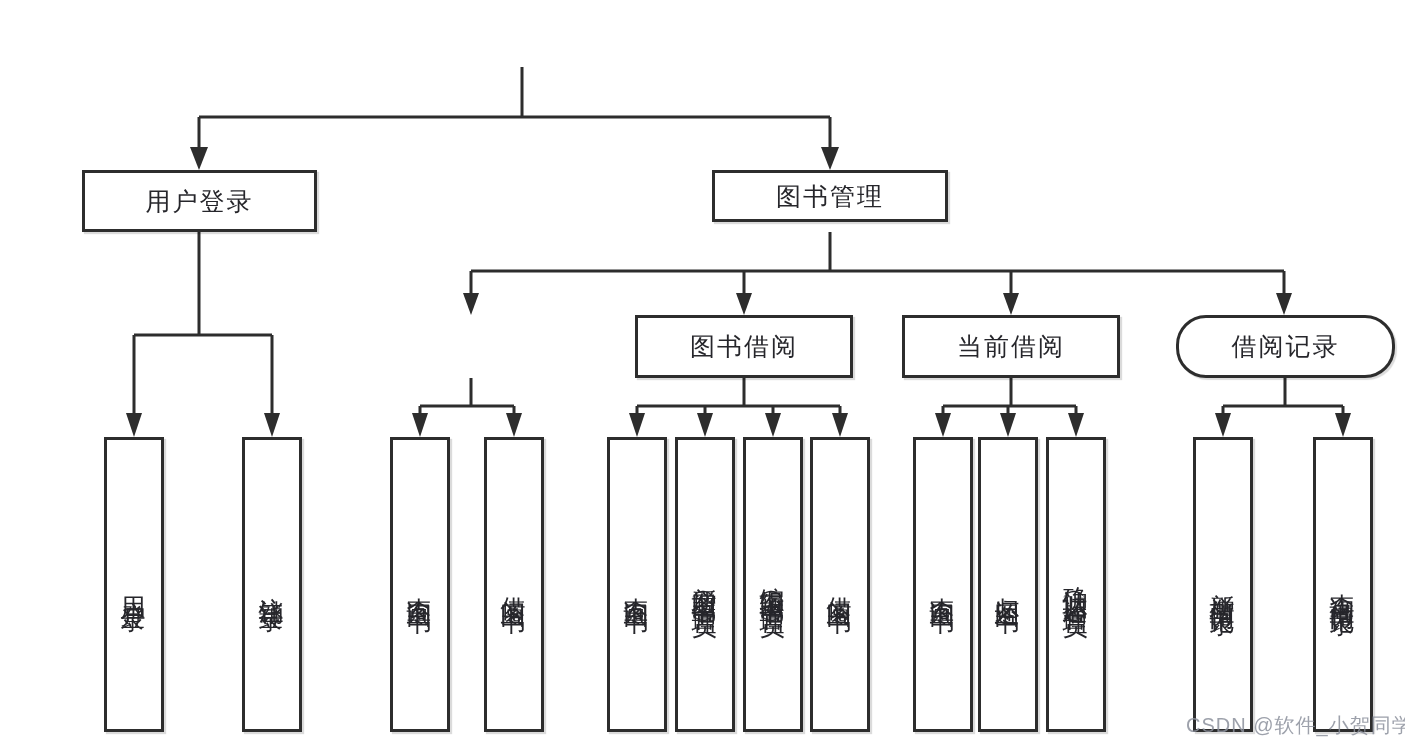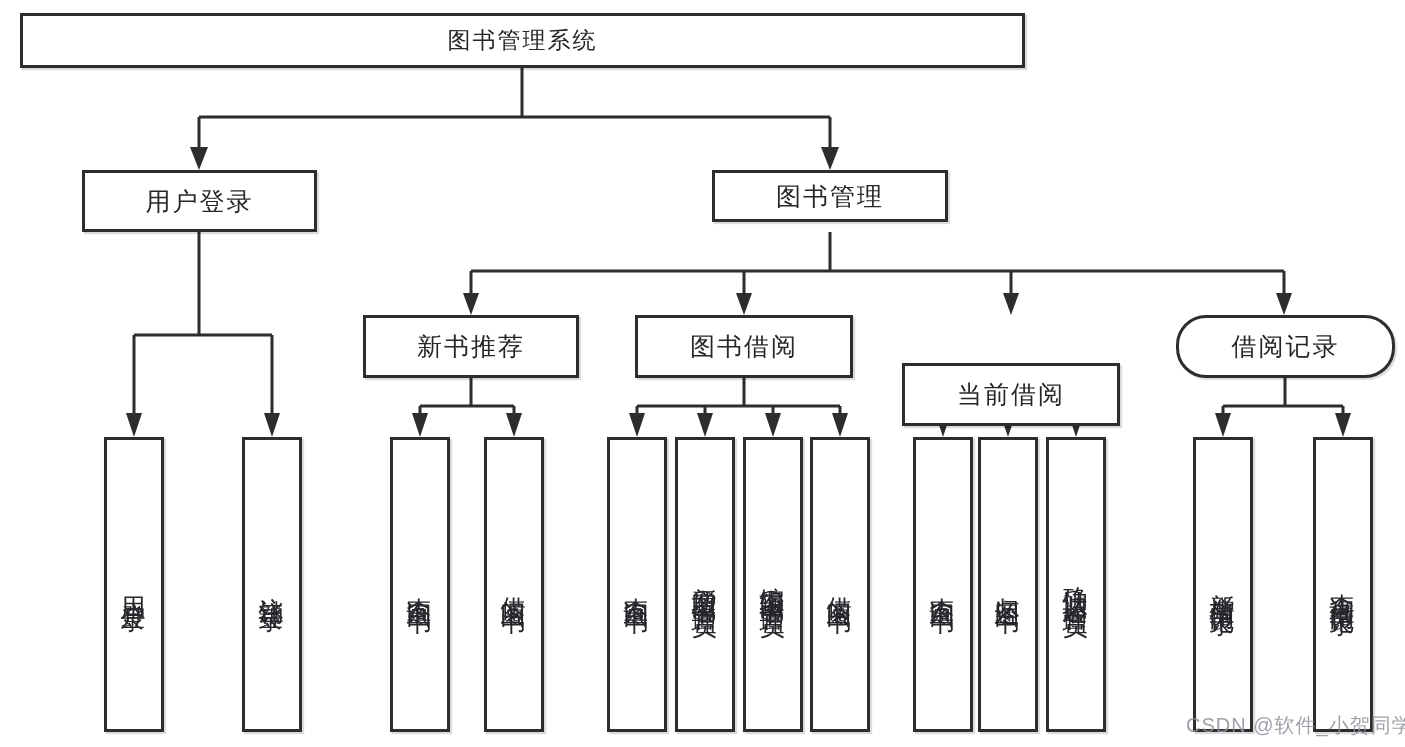--- a/index.html
+++ b/index.html
@@ -104,28 +104,26 @@
       <polygon points="765,413 781,413 773,437"></polygon>
       <polygon points="832,413 848,413 840,437"></polygon>
       <polygon points="935,413 951,413 943,437"></polygon>
       <polygon points="1000,413 1016,413 1008,437"></polygon>
       <polygon points="1068,413 1084,413 1076,437"></polygon>
       <polygon points="1215,413 1231,413 1223,437"></polygon>
       <polygon points="1335,413 1351,413 1343,437"></polygon>
     </g>
   </svg>
 
-  <div class="node root-node" style="left:20px; top:13px; width:1005px; height:55px;">图书管理系统</div>
 
   <div class="node h-node" style="left:82px; top:170px; width:235px; height:62px;">用户登录</div>
   <div class="node h-node" style="left:712px; top:170px; width:236px; height:52px;">图书管理</div>
 
-  <div class="node h-node" style="left:363px; top:315px; width:216px; height:63px;">新书推荐</div>
   <div class="node h-node" style="left:635px; top:315px; width:218px; height:63px;font-family:Liberation Serif, serif;">图书借阅</div>
-  <div class="node h-node" style="left:902px; top:315px; width:218px; height:63px;margin-top:48px;">当前借阅</div>
+  <div class="node h-node" style="left:902px; top:315px; width:218px; height:63px;">当前借阅</div>
   <div class="node h-node" style="left:1176px; top:315px; width:219px; height:63px;border-radius:30px;">借阅记录</div>
 
   <div class="node leaf" style="left:104px; top:437px; width:60px; height:295px;">用户登录</div>
   <div class="node leaf" style="left:242px; top:437px; width:60px; height:295px;">注销登录</div>
 
   <div class="node leaf" style="left:390px; top:437px; width:60px; height:295px;">查询图书</div>
   <div class="node leaf" style="left:484px; top:437px; width:60px; height:295px;">借阅图书</div>
 
   <div class="node leaf" style="left:607px; top:437px; width:60px; height:295px;">查询图书</div>
   <div class="node leaf" style="left:675px; top:437px; width:60px; height:295px;">新增图书（管理员）</div>

